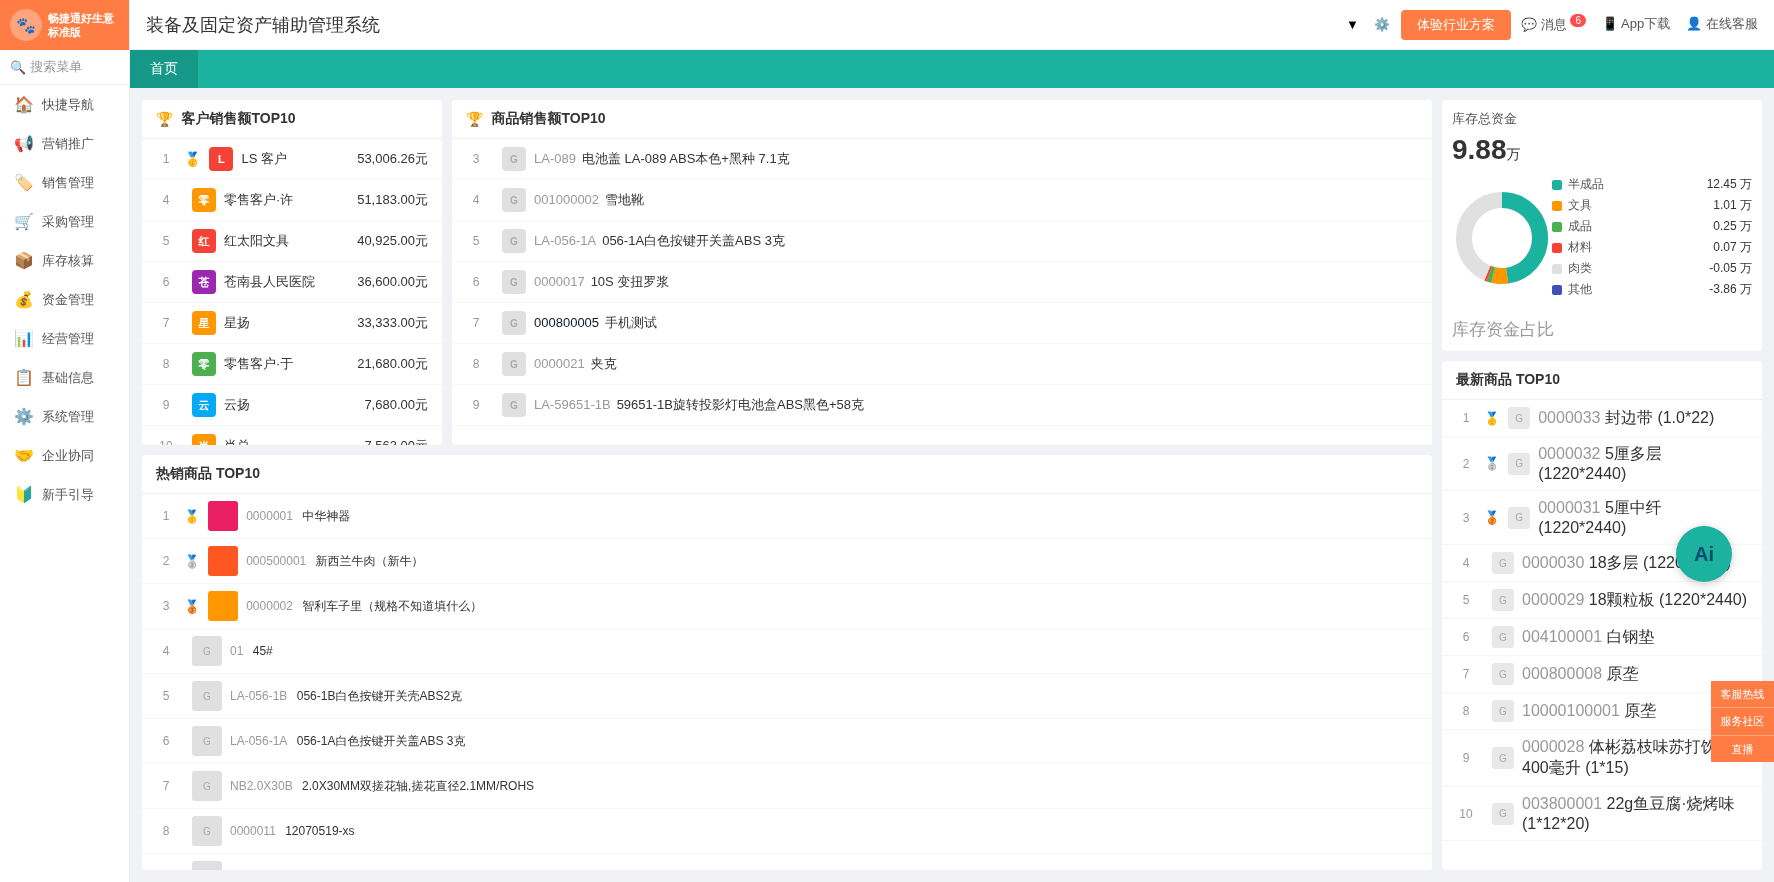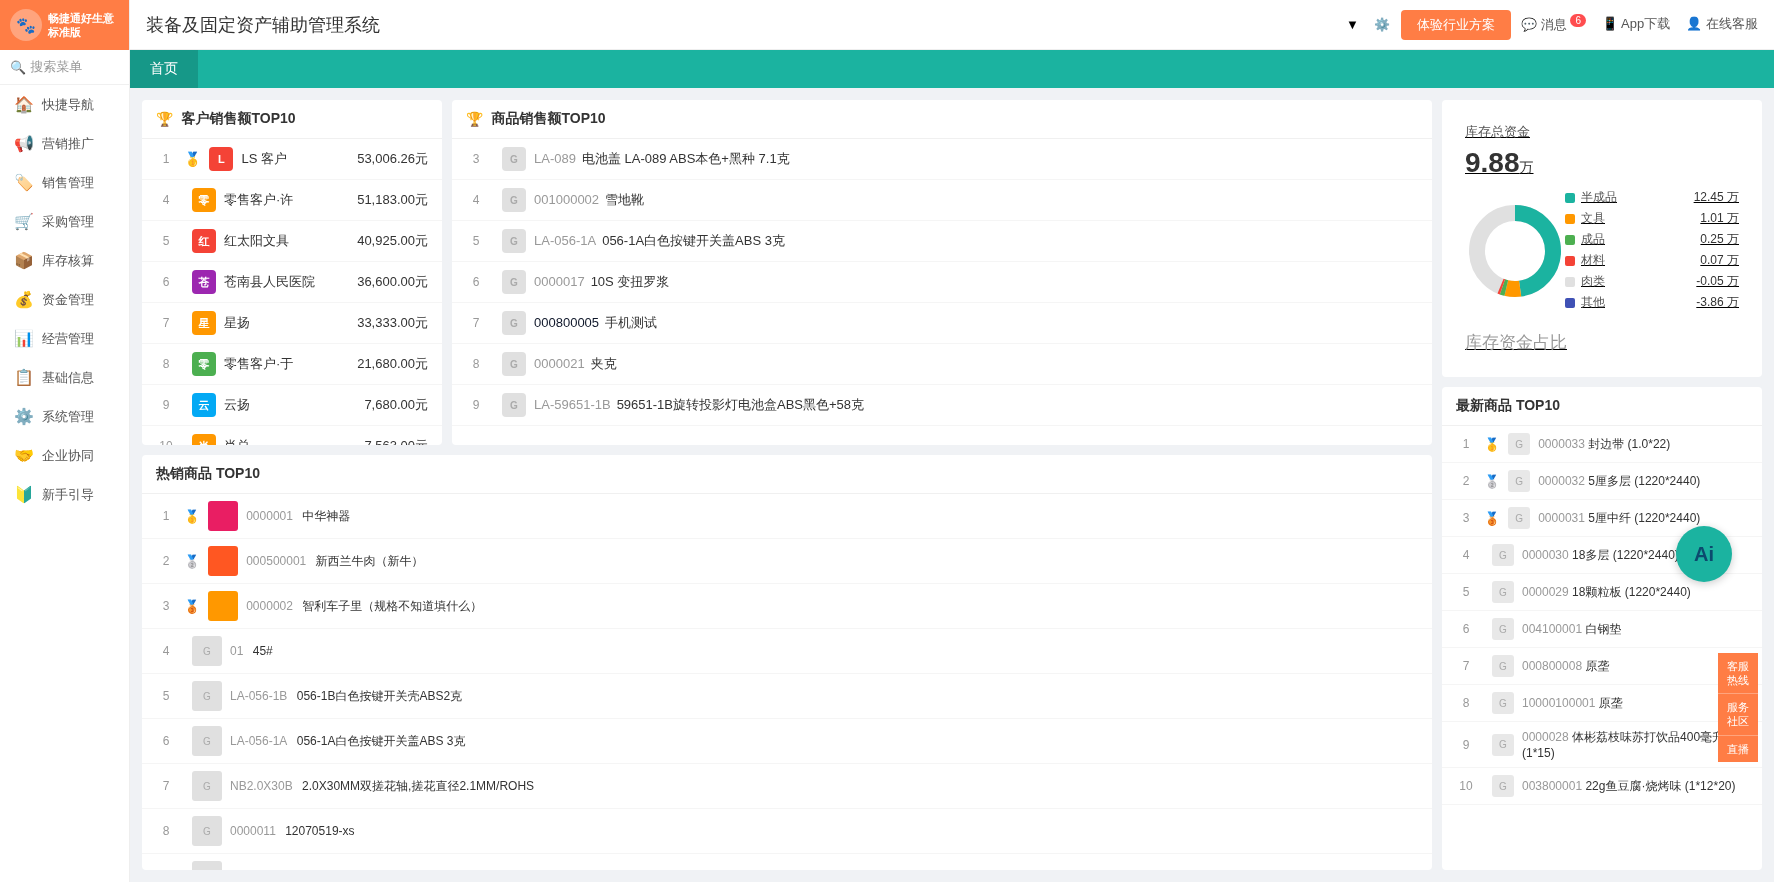--- a/index.html
+++ b/index.html
@@ -174,22 +174,21 @@
       display: flex;
       flex-direction: column;
       gap: 10px;
       flex-shrink: 0;
     }
 
     
     .inventory-panel {
       background: #fff;
       border-radius: 4px;
-      padding: 23px;
-      text-decoration: underline;
+      padding: 10px;
     }
     .inventory-title { color: #555; font-size: 13px; margin-bottom: 6px; }
     .inventory-amount { font-size: 28px; font-weight: bold; color: #333; }
     .inventory-amount .unit { font-size: 14px; font-weight: normal; }
 
     .donut-container {
       display: flex;
       align-items: center;
       gap: 0;
       margin-top: 10px;
@@ -229,21 +228,21 @@
       padding: 7px 14px;
       border-bottom: 1px solid #f5f5f5;
       gap: 8px;
     }
     .product-rank { width: 20px; color: #999; font-size: 12px; text-align: center; }
     .product-icon-box {
       width: 22px; height: 22px; background: #e8e8e8; border-radius: 3px;
       display: flex; align-items: center; justify-content: center;
       font-size: 10px; color: #aaa; flex-shrink: 0;
     }
-    .product-info { flex: 1; font-size: 12px; color: #333; }
+    .product-info { flex: 1; font-size: 16px; color: #333; }
     .product-code { color: #999; }
 
     
     .hot-product-item {
       display: flex;
       align-items: center;
       padding: 7px 14px;
       border-bottom: 1px solid #f5f5f5;
       gap: 8px;
     }
@@ -252,23 +251,23 @@
       width: 30px; height: 30px; border-radius: 3px; background: #ddd;
       display: flex; align-items: center; justify-content: center;
       font-size: 10px; color: #aaa; flex-shrink: 0;
     }
     .hot-info { flex: 1; font-size: 12px; color: #333; }
     .hot-code { color: #999; margin-right: 6px; }
 
     
     .float-service {
       position: fixed;
-      right: 16px;
+      right: 0;
       bottom: 120px;
-      width: 40px;
+      width: 63px;
       z-index: 100;
     }
     .float-btn {
       background: #ff7d45;
       color: #fff;
       text-align: center;
       padding: 6px 4px;
       font-size: 11px;
       cursor: pointer;
       border-bottom: 1px solid rgba(255,255,255,0.3);

